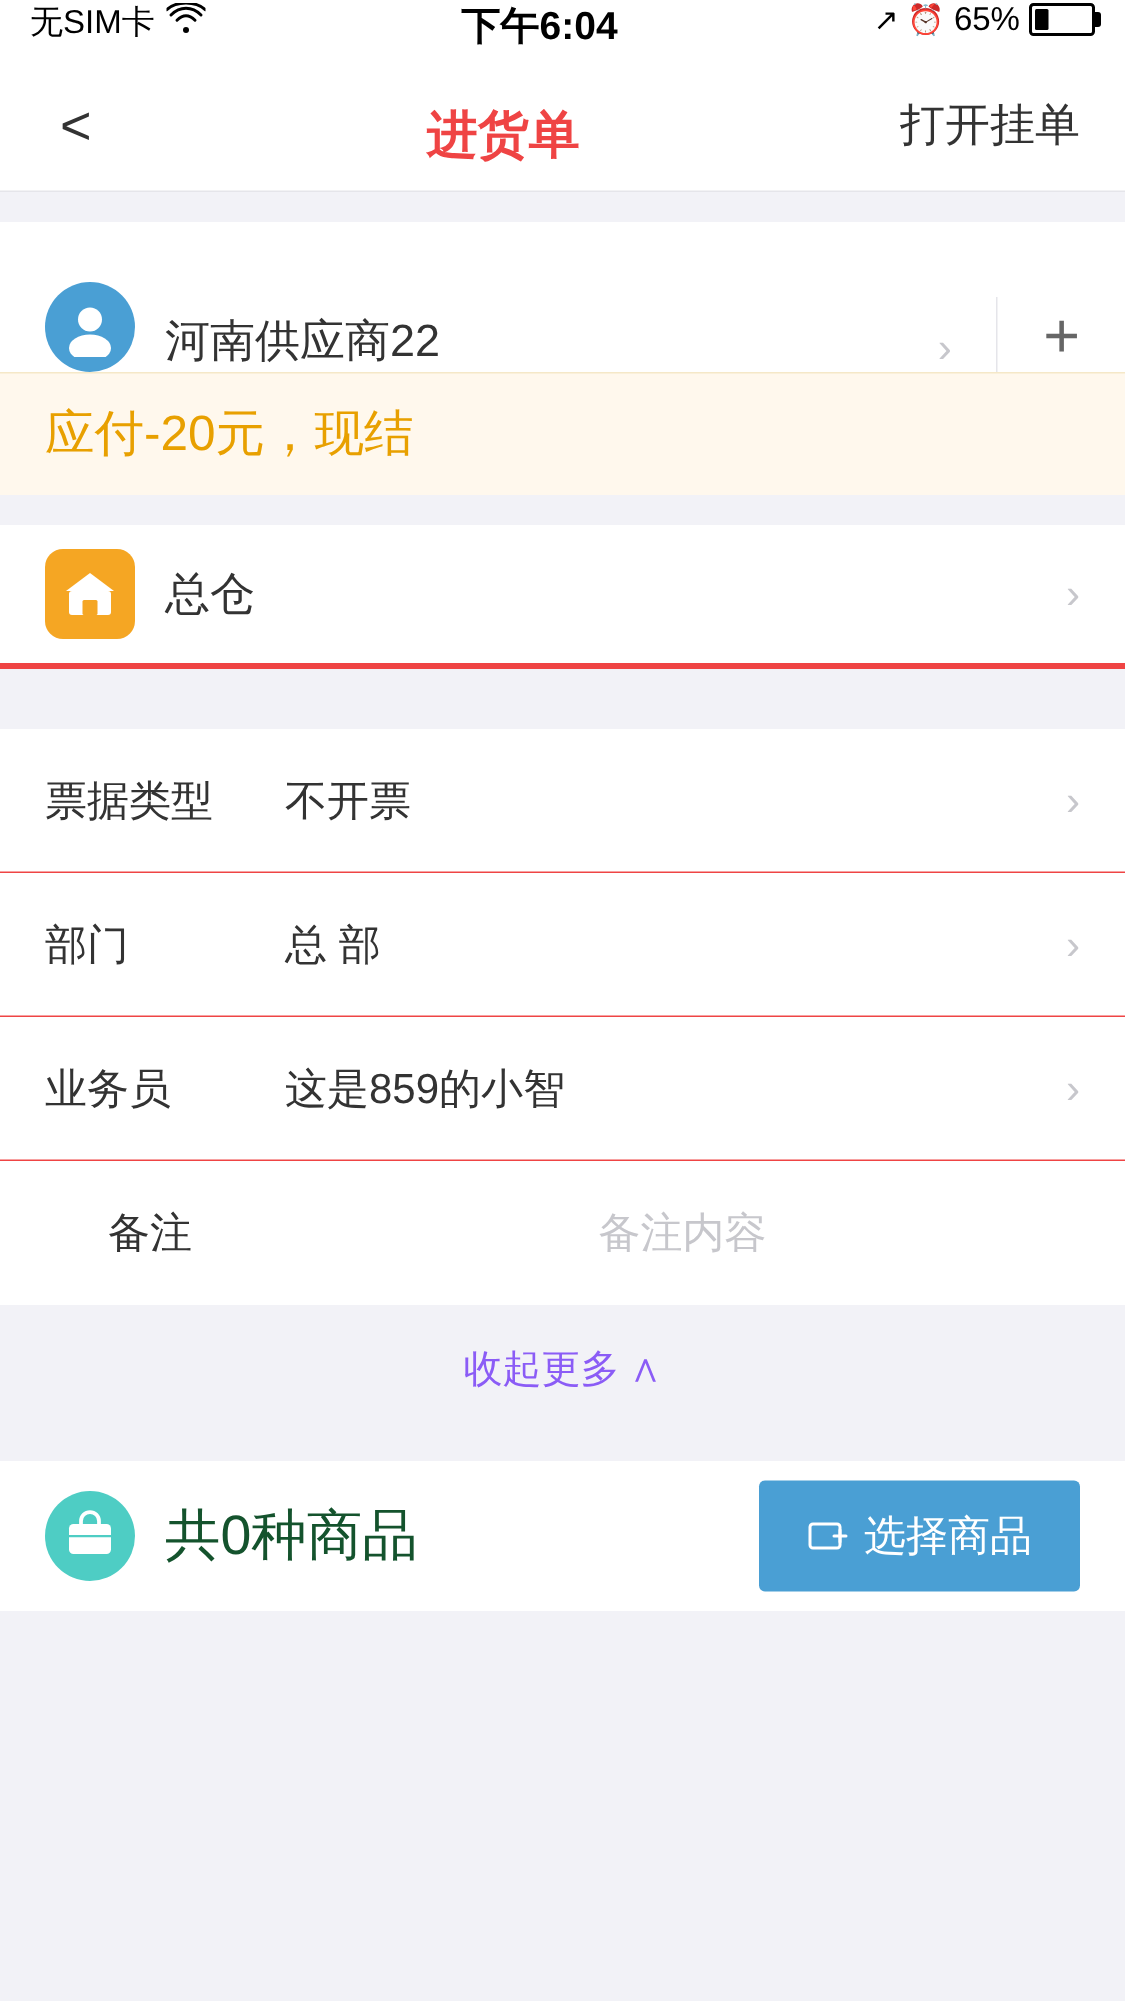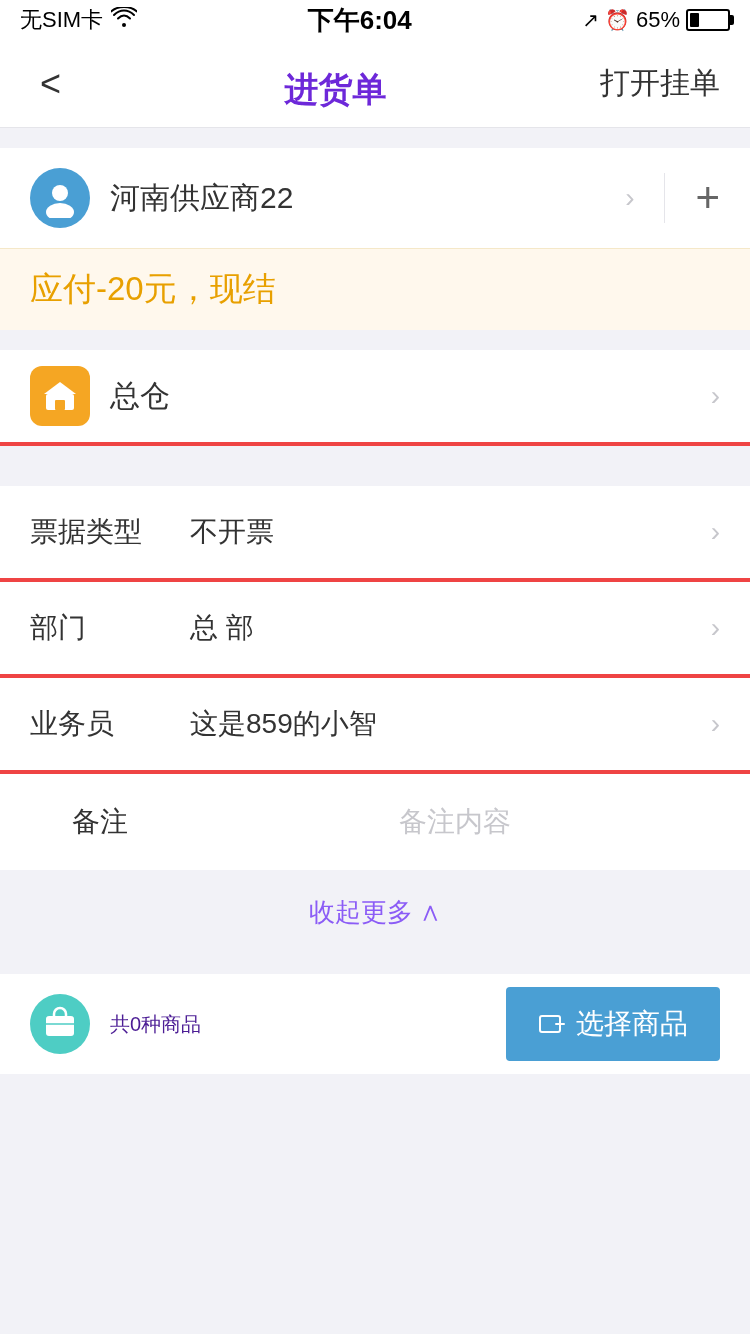--- a/index.html
+++ b/index.html
@@ -11,21 +11,21 @@
       font-family: -apple-system, "PingFang SC", "Helvetica Neue", Arial, sans-serif;
       overflow-x: hidden;
     }
 
     
     .status-bar {
       width: 750px;
       height: 40px;
       background: #fff;
       display: flex;
-      align-items: center;
+      align-items: flex-start;
       justify-content: space-between;
       padding: 0 20px;
       font-size: 24px;
     }
     .status-left {
       display: flex;
       align-items: center;
       gap: 8px;
       font-size: 22px;
       color: #000;
@@ -56,40 +56,40 @@
     }
     .nav-back {
       font-size: 36px;
       color: #333;
       cursor: pointer;
       padding: 10px;
     }
     .nav-title {
       font-size: 34px;
       font-weight: 600;
-      color: #6d28d9;
+      color: #ef4444;
       margin-top: 12px;
     }
     .nav-action {
       font-size: 30px;
       color: #333;
       cursor: pointer;
     }
 
     
     .section-gap {
       height: 20px;
       background: #f2f2f7;
     }
 
     
     .supplier-section {
       background: #fff;
       display: flex;
-      align-items: center;
+      align-items: flex-end;
       padding: 0 30px;
       height: 100px;
     }
     .supplier-avatar {
       width: 60px;
       height: 60px;
       border-radius: 50%;
       background: #4a9fd4;
       display: flex;
       align-items: center;
@@ -170,21 +170,21 @@
     
     .form-section {
       background: #fff;
       margin-top: 20px;
     }
     .form-row {
       display: flex;
       align-items: center;
       padding: 0 30px;
       height: 96px;
-      border-bottom: 4px solid #ef4444;
+      border-bottom: 1px solid #ef4444;
     }
     .form-row:last-child {
       border-bottom: none;
       text-align: center;
     }
     .form-label {
       font-size: 28px;
       color: #333;
       width: 140px;
       flex-shrink: 0;
@@ -232,22 +232,22 @@
       border-radius: 50%;
       background: #4ecdc4;
       display: flex;
       align-items: center;
       justify-content: center;
       margin-right: 20px;
       flex-shrink: 0;
     }
     .product-count {
       flex: 1;
-      font-size: 20px;
-      color: #4c1d95;
+      font-size: 37px;
+      color: #14532d;
     }
     .select-btn {
       background: #4a9fd4;
       color: #fff;
       font-size: 28px;
       border: none;
       border-radius: 4px;
       padding: 18px 32px;
       cursor: pointer;
       display: flex;

